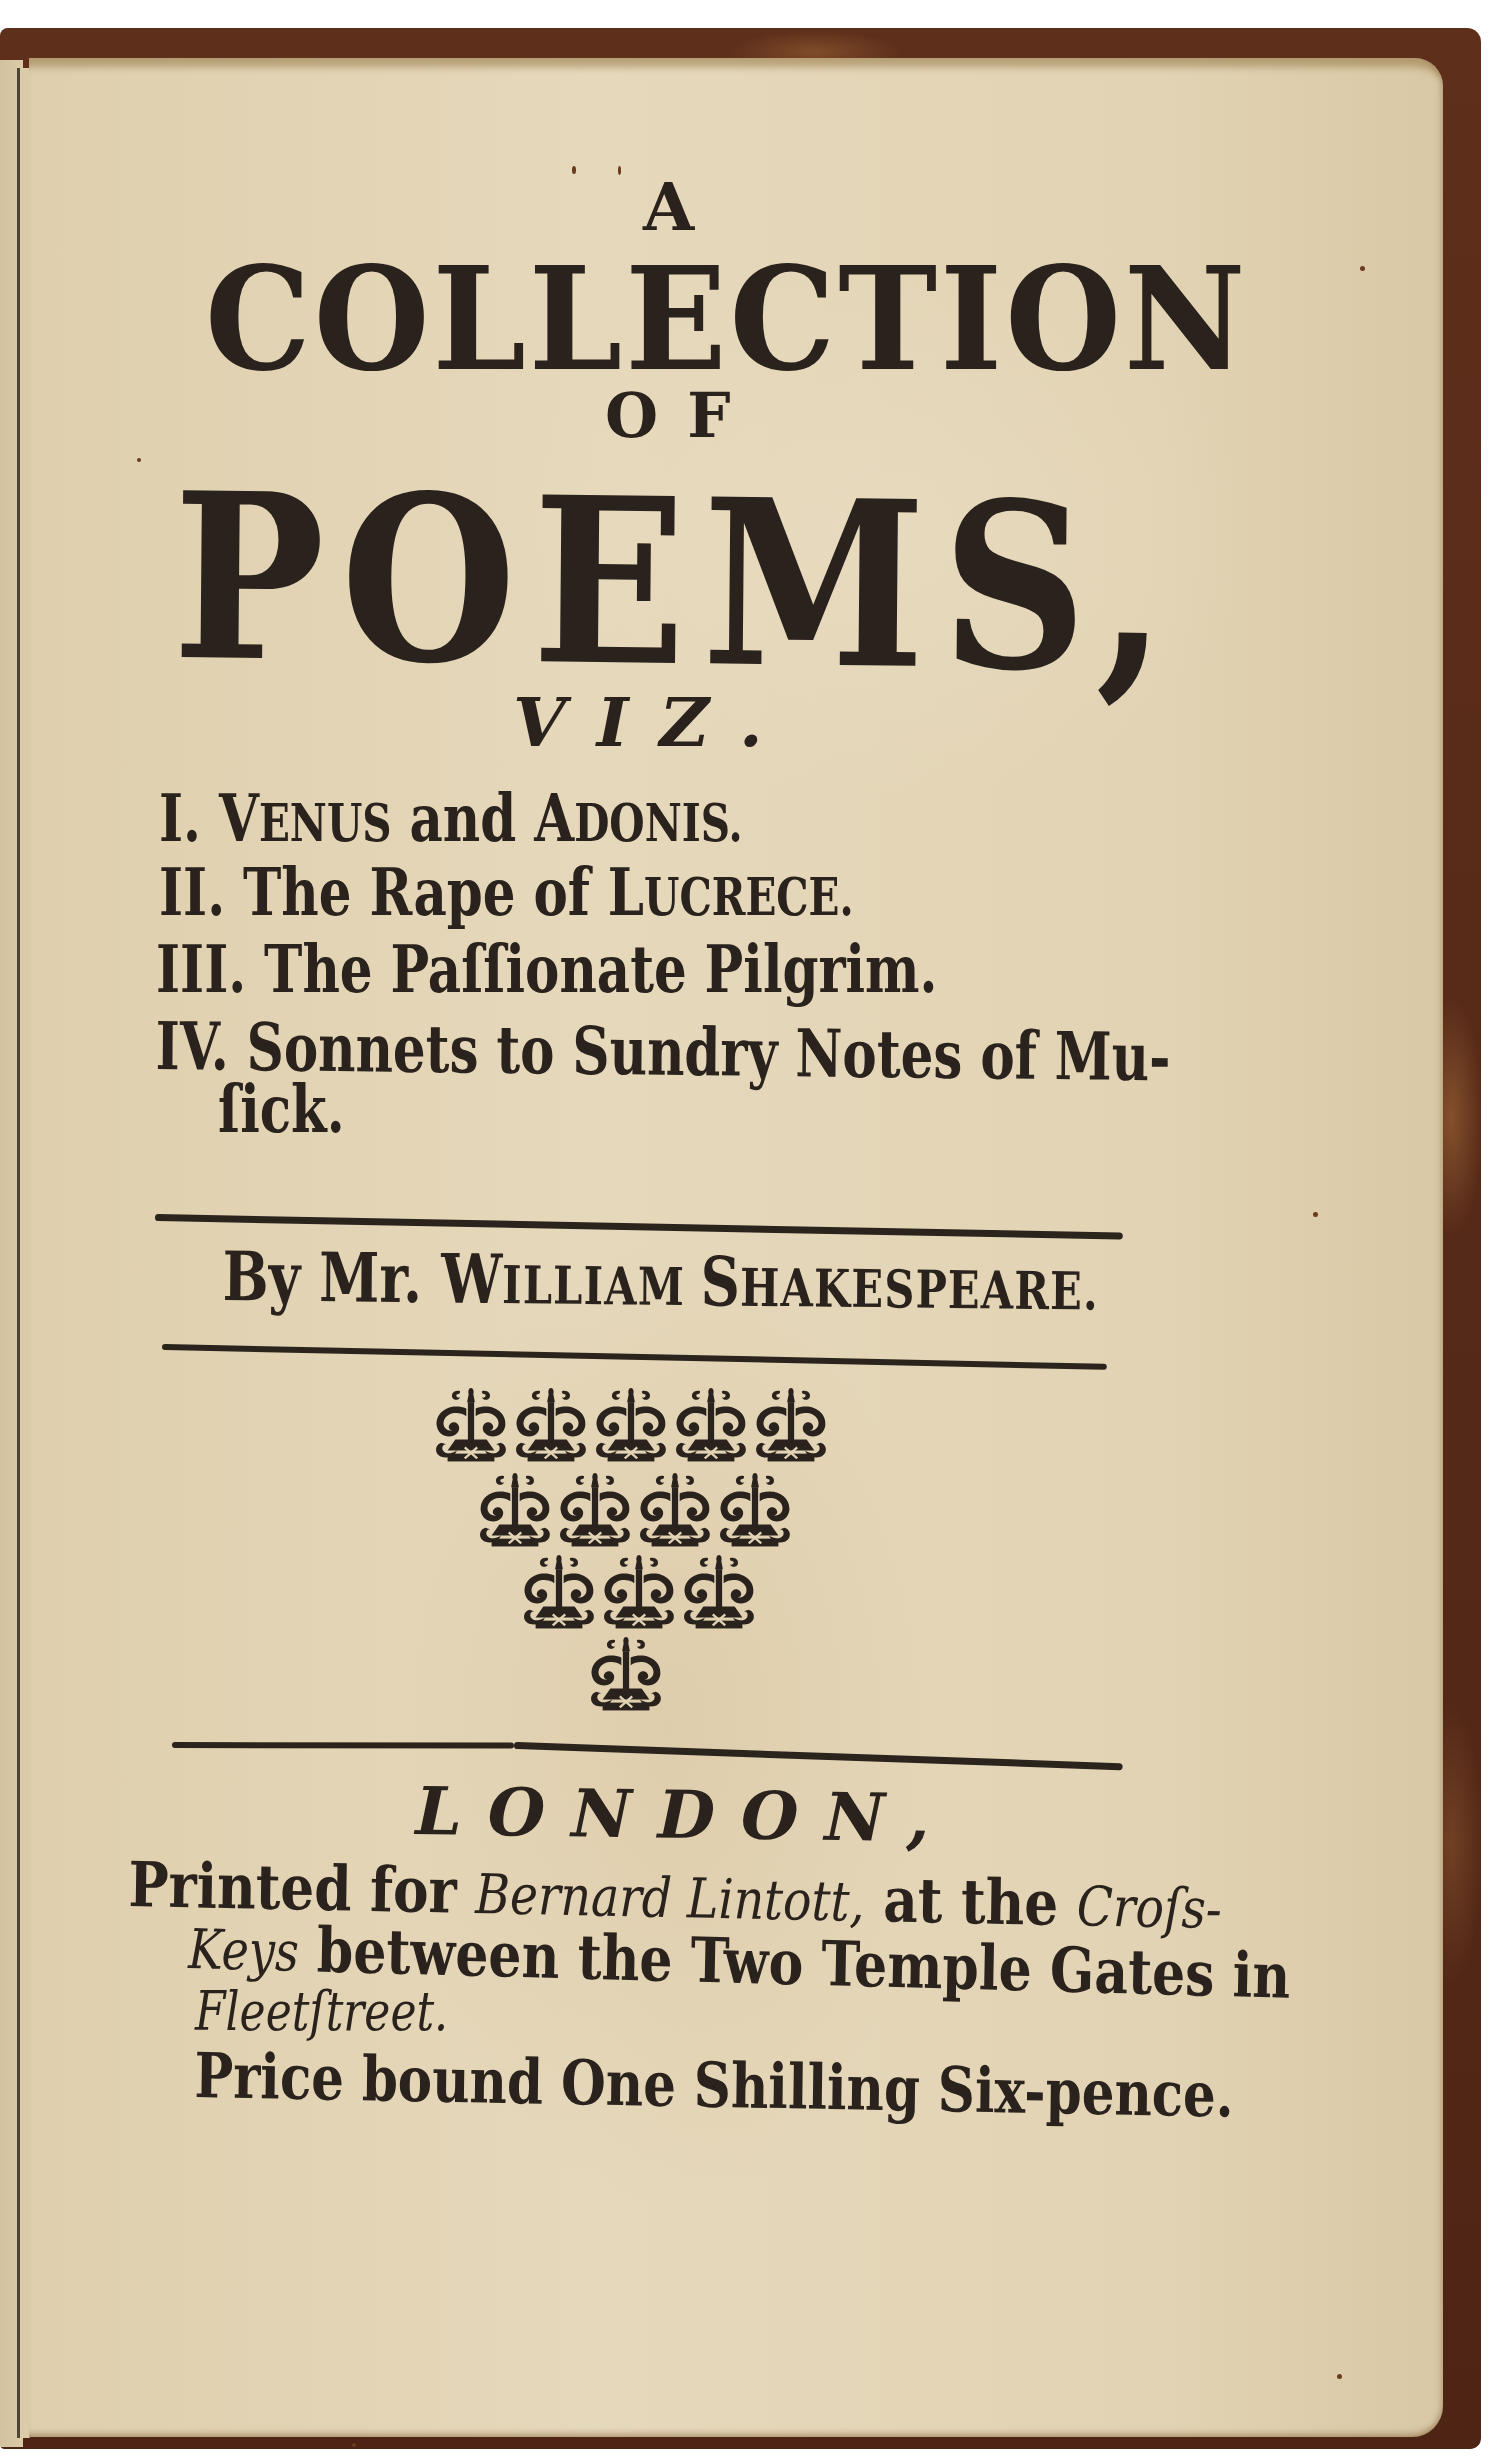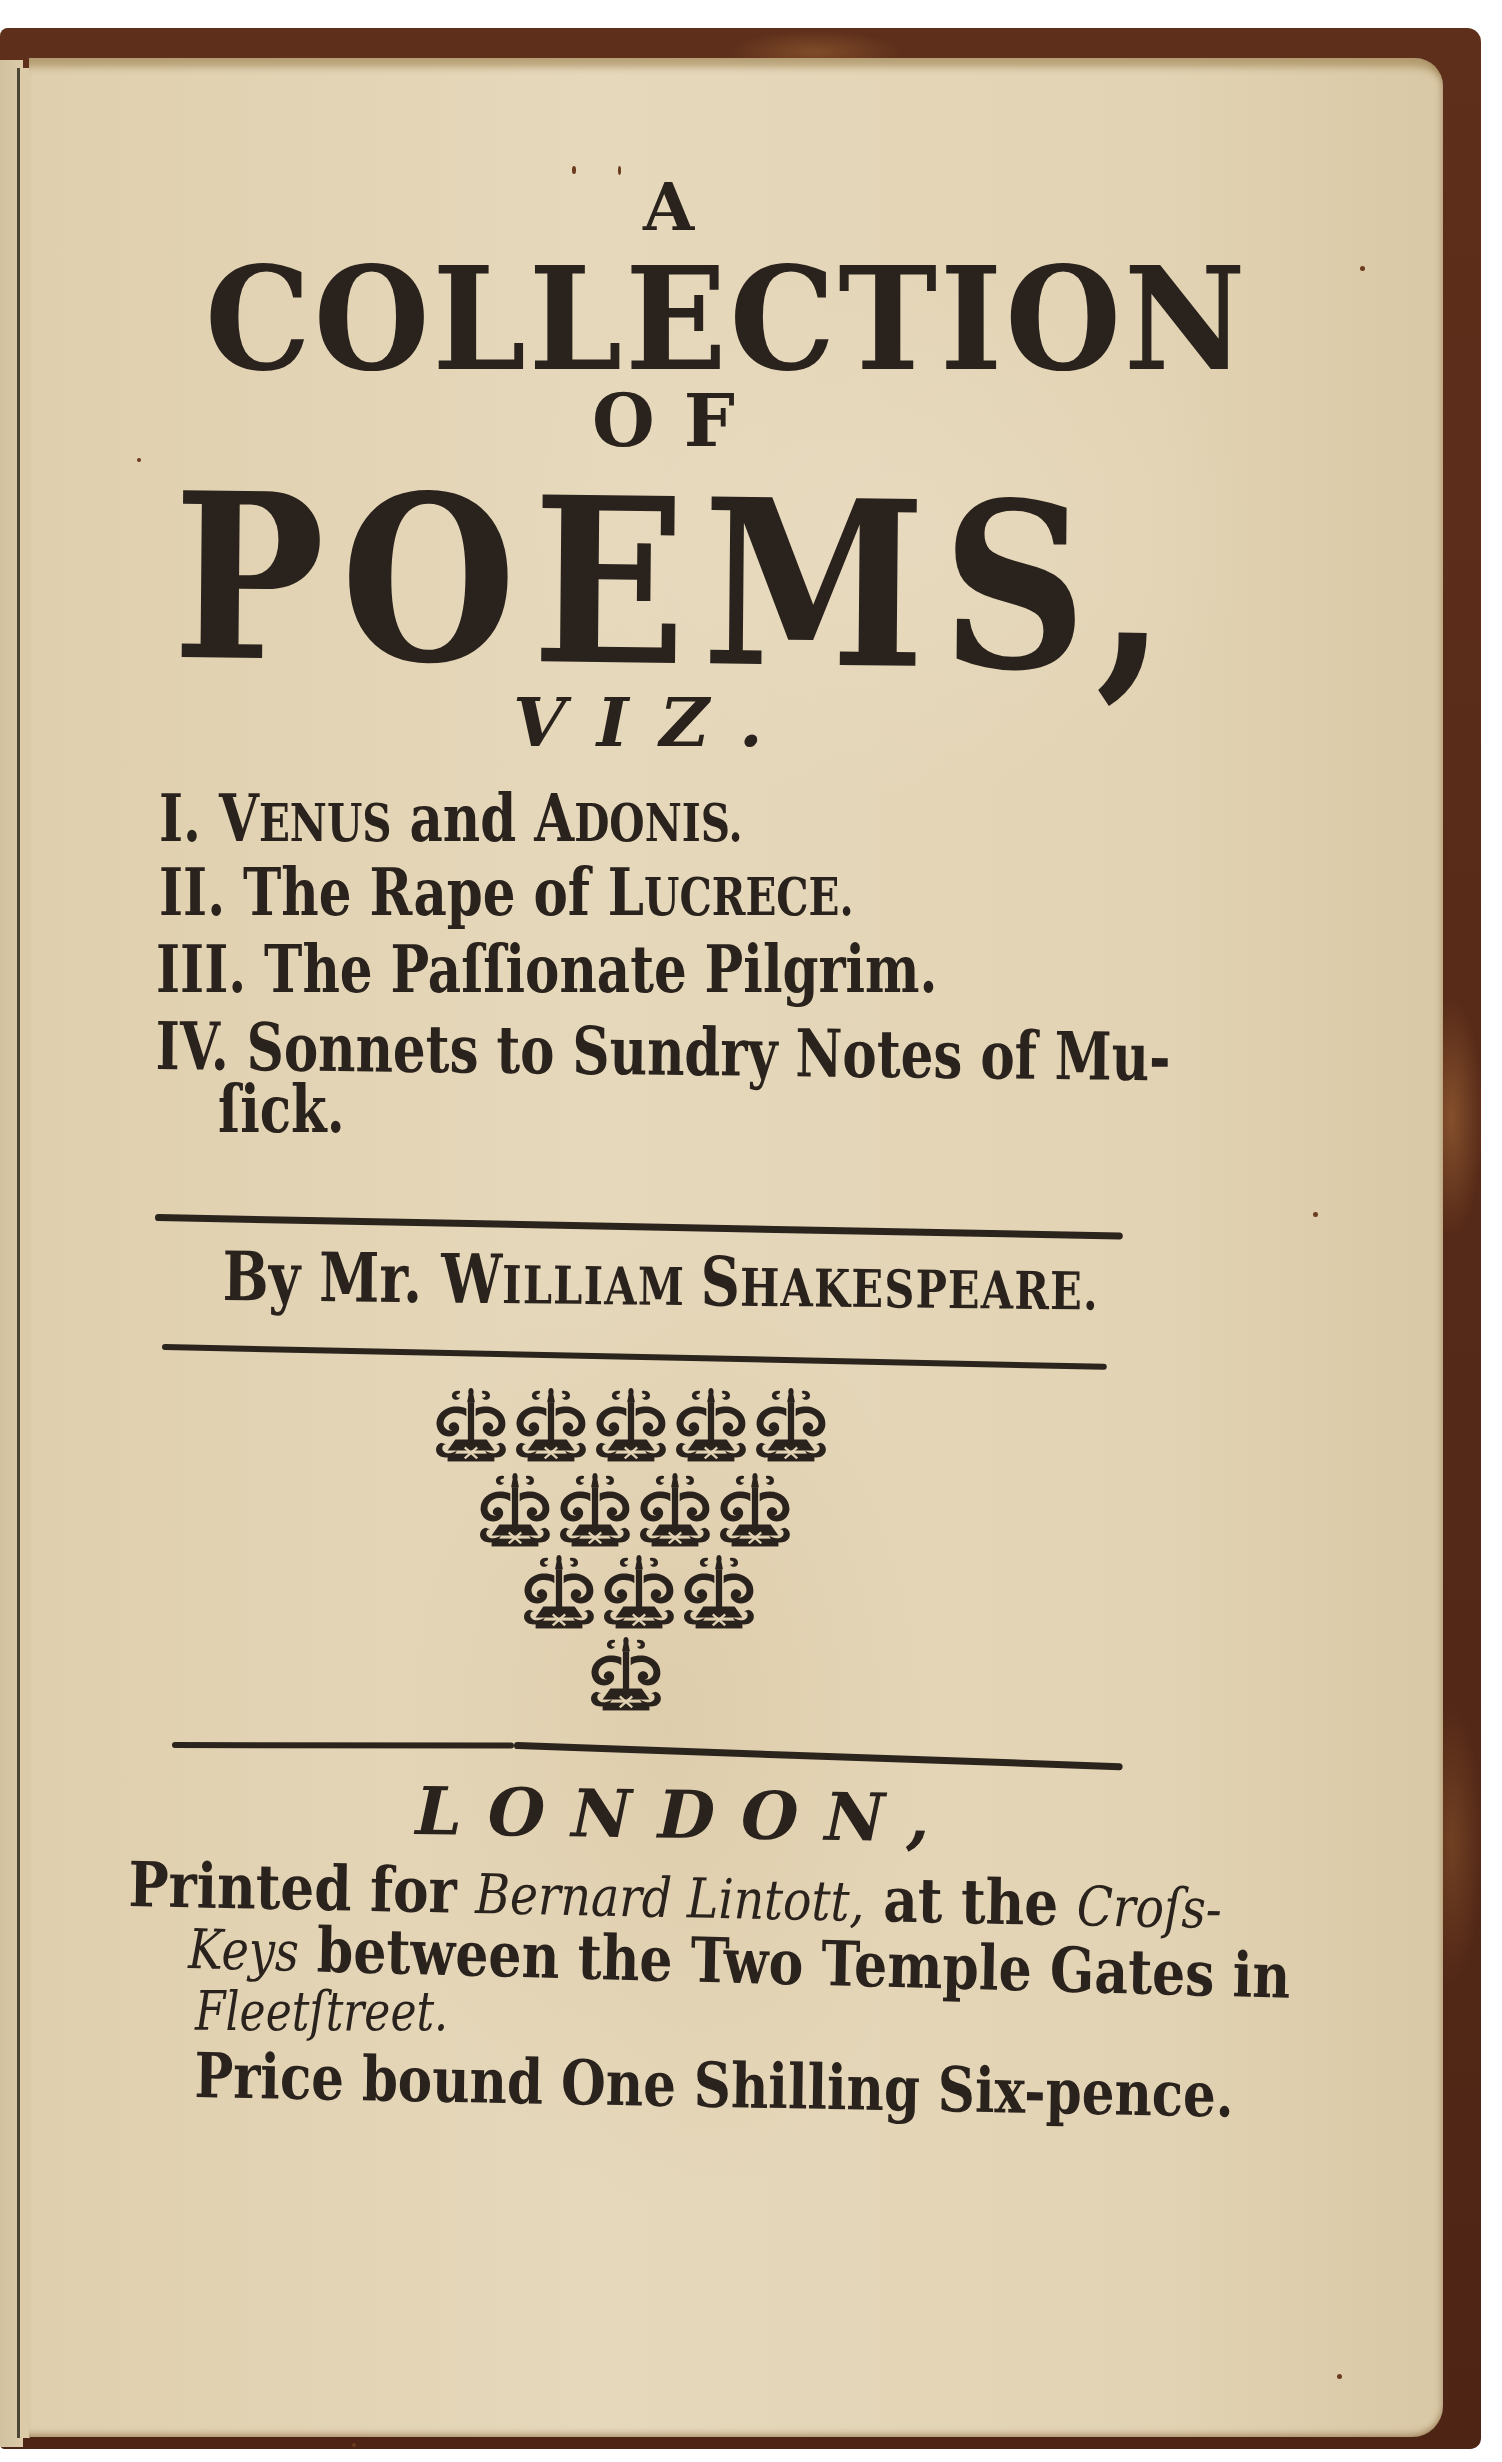--- a/index.html
+++ b/index.html
@@ -40,21 +40,21 @@
                 inset -4.6px 0 6.2px -3.1px rgba(120,90,50,.4),
                 inset 0 -7.7px 7.7px -4.6px rgba(120,80,40,.45);
   }
   .speck { position:absolute; background:#6b3b1e; border-radius:50%; }
 
   
   .ink { position:absolute; color:#2a221c; white-space:nowrap; line-height:1; }
   .title-a { left:643px; top:174px; font-size:66px; font-weight:bold; }
   .title-collection { left:205px; top:248px; font-size:143px; letter-spacing:3.1px;
                       font-weight:bold; transform:scaleX(.93); transform-origin:left top; }
-  .title-of { left:592px; top:385px; font-size:72px; letter-spacing:29px; font-weight:bold; }
+  .title-of { left:605px; top:385px; font-size:61px; letter-spacing:29px; font-weight:bold; }
   .title-poems { left:174px; top:462px; font-size:229px; letter-spacing:18.5px;
                  font-weight:bold; transform:scaleX(.88) rotate(.6deg); transform-origin:left top; }
   .viz { left:513px; top:688px; font-size:68px; font-style:italic; font-weight:bold; letter-spacing:31px; }
 
   .contents-line { font-size:66px; font-weight:bold; transform:scaleX(.78); transform-origin:left top; }
   .sc { font-size:52px; }
   .c1 { left:159px; top:785px; }
   .c2 { left:159px; top:859px; }
   .c3 { left:156px; top:936px; }
   .c4 { left:156px; top:1013px; transform:scaleX(.78) rotate(.5deg); }

